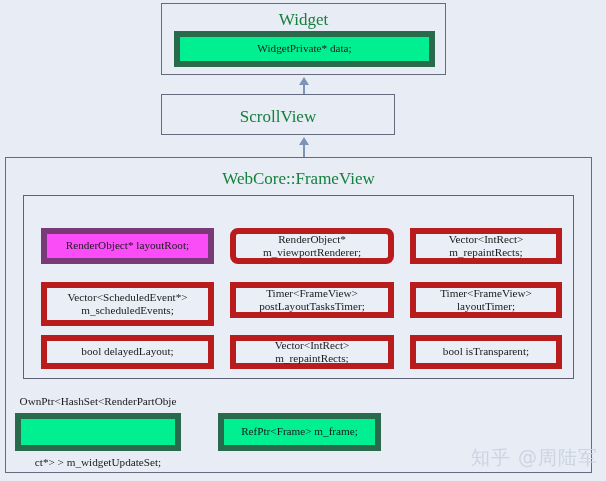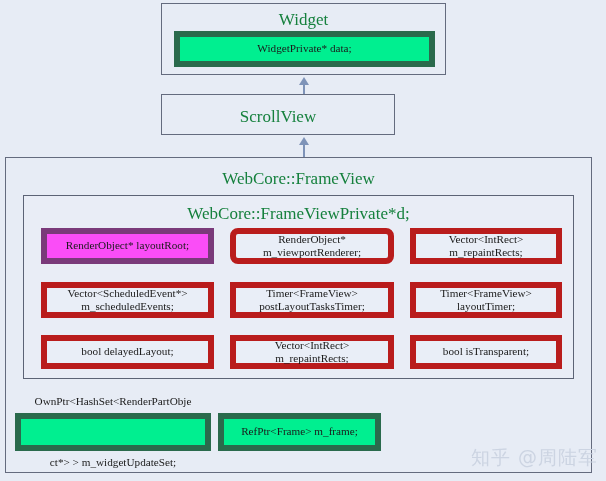--- a/index.html
+++ b/index.html
@@ -123,36 +123,35 @@
 
   <div class="conn-head" style="left:299px; top:137px;"></div>
   <div class="conn-line" style="left:303px; top:144px; height:13px;"></div>
 
   <div class="box class-box" style="left:5px; top:157px; width:587px; height:316px; display:block;">
 
     <div class="box-title" style="top:11px;">WebCore::FrameView</div>
 
     <div class="box inner-frame" style="left:17px; top:37px; width:551px; height:184px; display:block;">
 
-      <div class="box-title" style="top:8px;">WebCore::FrameViewPrivate*d;</div>
 
       <div class="box field magenta" style="left:17px; top:32px; width:173px; height:36px;">
         <span>RenderObject* layoutRoot;</span>
       </div>
 
       <div class="box field" style="left:206px; top:32px; width:164px; height:36px; flex-direction:column;border-radius:8px;">
         <span>RenderObject*</span>
         <span>m_viewportRenderer;</span>
       </div>
 
       <div class="box field" style="left:386px; top:32px; width:152px; height:36px;">
         <span>Vector&lt;IntRect&gt; m_repaintRects;</span>
       </div>
 
-      <div class="box field" style="left:17px; top:86px; width:173px; height:36px; flex-direction:column;">
+      <div class="box field" style="left:17px; top:86px; width:173px; height:44px; flex-direction:column;">
         <span>Vector&lt;ScheduledEvent*&gt;</span>
         <span>m_scheduledEvents;</span>
       </div>
 
       <div class="box field" style="left:206px; top:86px; width:164px; height:36px; flex-direction:column;">
         <span>Timer&lt;FrameView&gt;</span>
         <span>postLayoutTasksTimer;</span>
       </div>
 
       <div class="box field" style="left:386px; top:86px; width:152px; height:36px;">
@@ -165,21 +164,21 @@
 
       <div class="box field" style="left:206px; top:139px; width:164px; height:34px;">
         <span>Vector&lt;IntRect&gt; m_repaintRects;</span>
       </div>
 
       <div class="box field" style="left:386px; top:139px; width:152px; height:34px;">
         <span>bool isTransparent;</span>
       </div>
     </div>
 
-    <div class="box field green" style="left:9px; top:255px; width:196px; height:38px; flex-direction:column;gap:48px;">
+    <div class="box field green" style="left:9px; top:255px; width:166px; height:38px; flex-direction:column;gap:48px;">
       <span>OwnPtr&lt;HashSet&lt;RenderPartObje</span>
       <span>ct*&gt; &gt; m_widgetUpdateSet;</span>
     </div>
 
     <div class="box field green" style="left:212px; top:255px; width:163px; height:38px;">
       <span>RefPtr&lt;Frame&gt; m_frame;</span>
     </div>
   </div>
 
   <div class="watermark">知乎 @周陆军</div>

